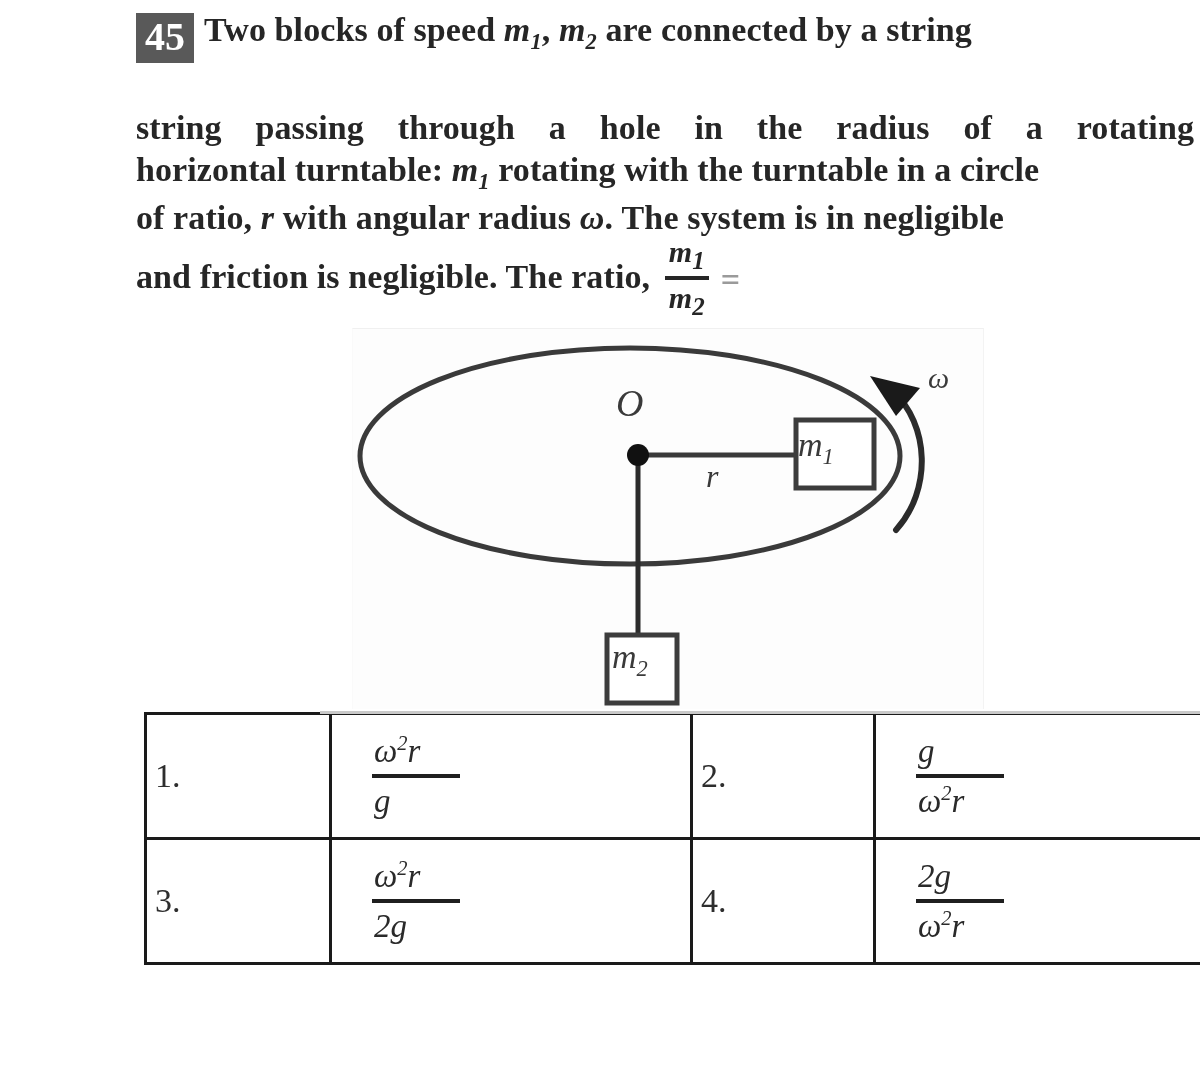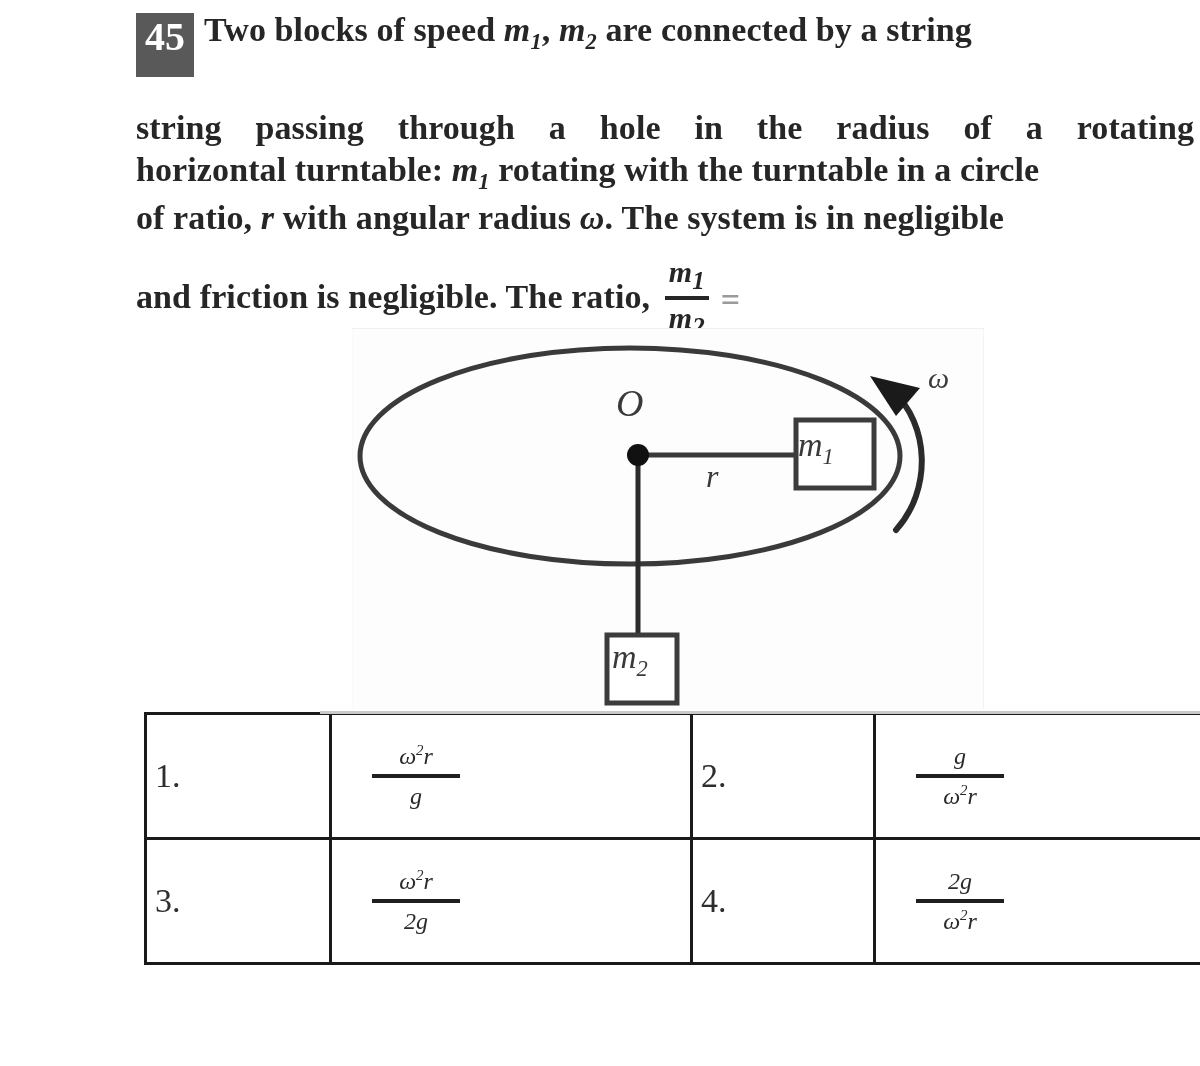--- a/index.html
+++ b/index.html
@@ -29,21 +29,21 @@
     width: 1062px;
   }
 
   .qnum {
     display: inline-block;
     background: #595959;
     color: #ffffff;
     font-weight: bold;
     font-size: 40px;
     line-height: 48px;
-    padding: 0 9px 16px 9px;
+    padding: 0 9px 2px 9px;
     vertical-align: -9px;
     margin-right: 10px;
     letter-spacing: 0px;
     font-family: "Liberation Serif", "DejaVu Serif", serif;
   }
 
   .qline {
     font-weight: bold;
     font-size: 34px;
     line-height: 44px;
@@ -77,21 +77,21 @@
   .line4 {
     position: absolute;
     left: 0px;
     top: 188px;
     width: 1058px;
     white-space: nowrap;
   }
   .line5 {
     position: absolute;
     left: 0px;
-    top: 250px;
+    top: 230px;
     white-space: nowrap;
   }
 
   .mvar {
     font-style: italic;
     font-family: "Liberation Serif", "DejaVu Serif", serif;
   }
   .mvar sub {
     font-size: 0.66em;
     font-style: italic;
@@ -188,23 +188,23 @@
   .c-val2 { width: 350px; }
 
   .opt-index {
     font-size: 34px;
     color: #2e2e2e;
     font-family: "Liberation Serif", "DejaVu Serif", serif;
   }
 
   .frac-cell {
     display: inline-block;
-    text-align: center;
-    font-style: italic;
-    font-size: 24px;
+    text-align: left;
+    font-style: italic;
+    font-size: 33px;
     line-height: 1.12;
     color: #2a2a2a;
     margin-left: 28px;
     min-width: 96px;
   }
   .frac-cell .num { display: block; padding: 0 6px 1px 6px; }
   .frac-cell .den { display: block; padding: 1px 6px 0 6px; }
   .frac-cell .bar {
     display: block;
     height: 4px;

